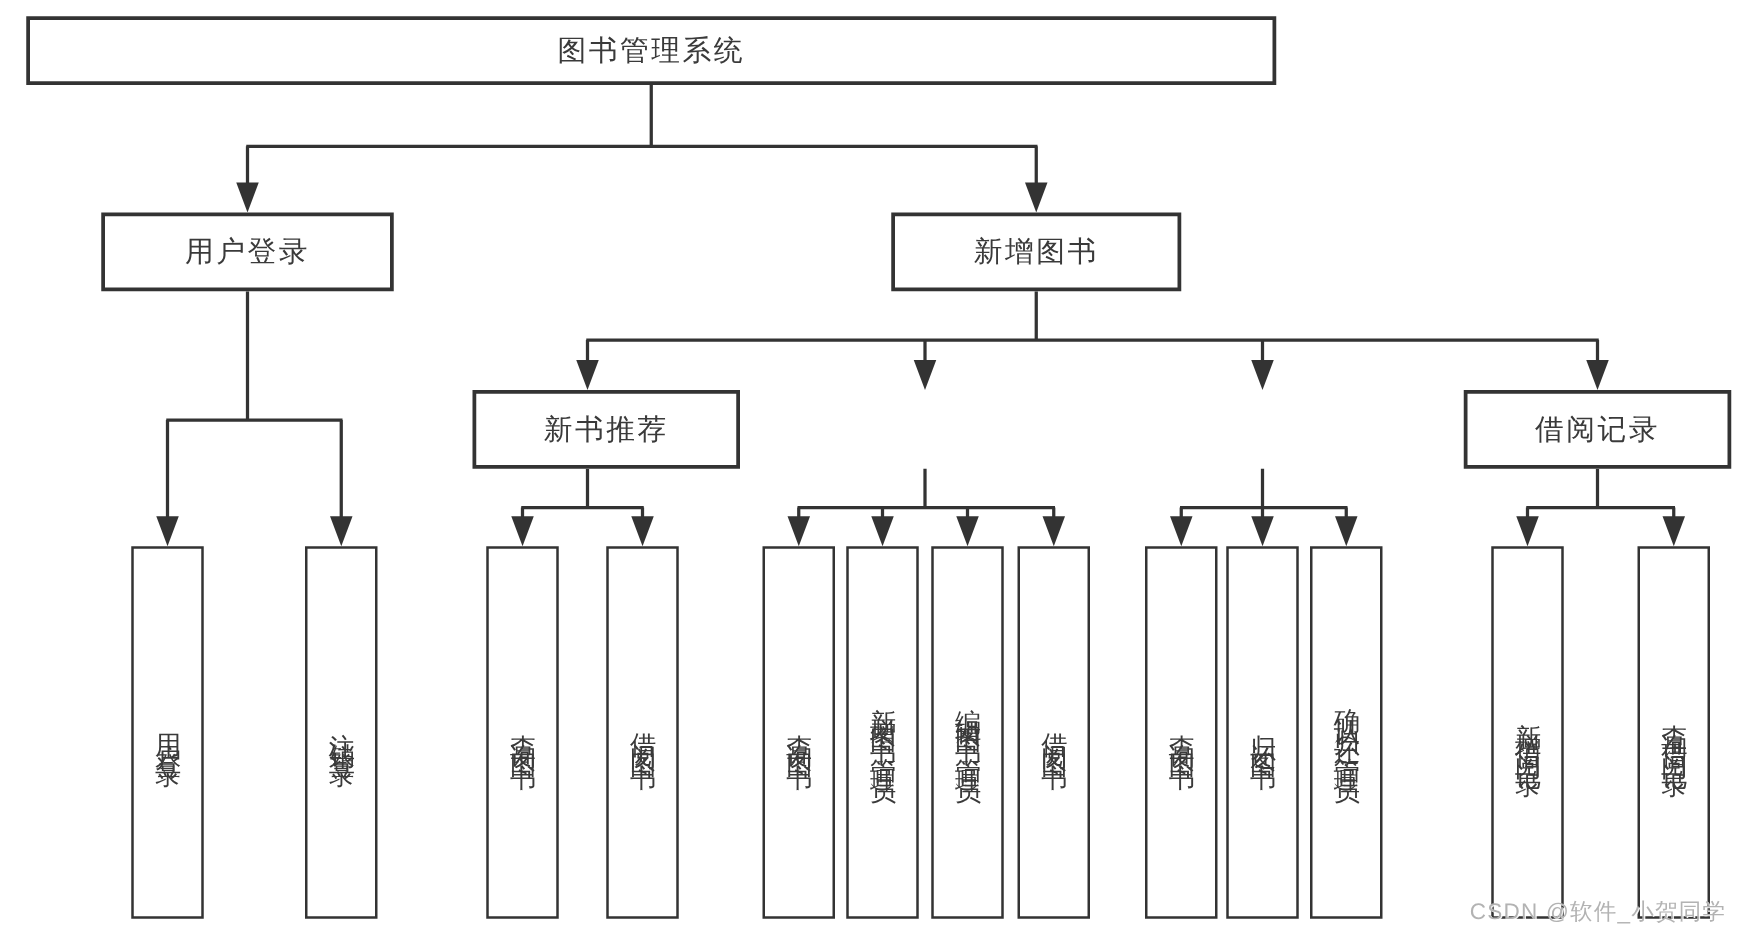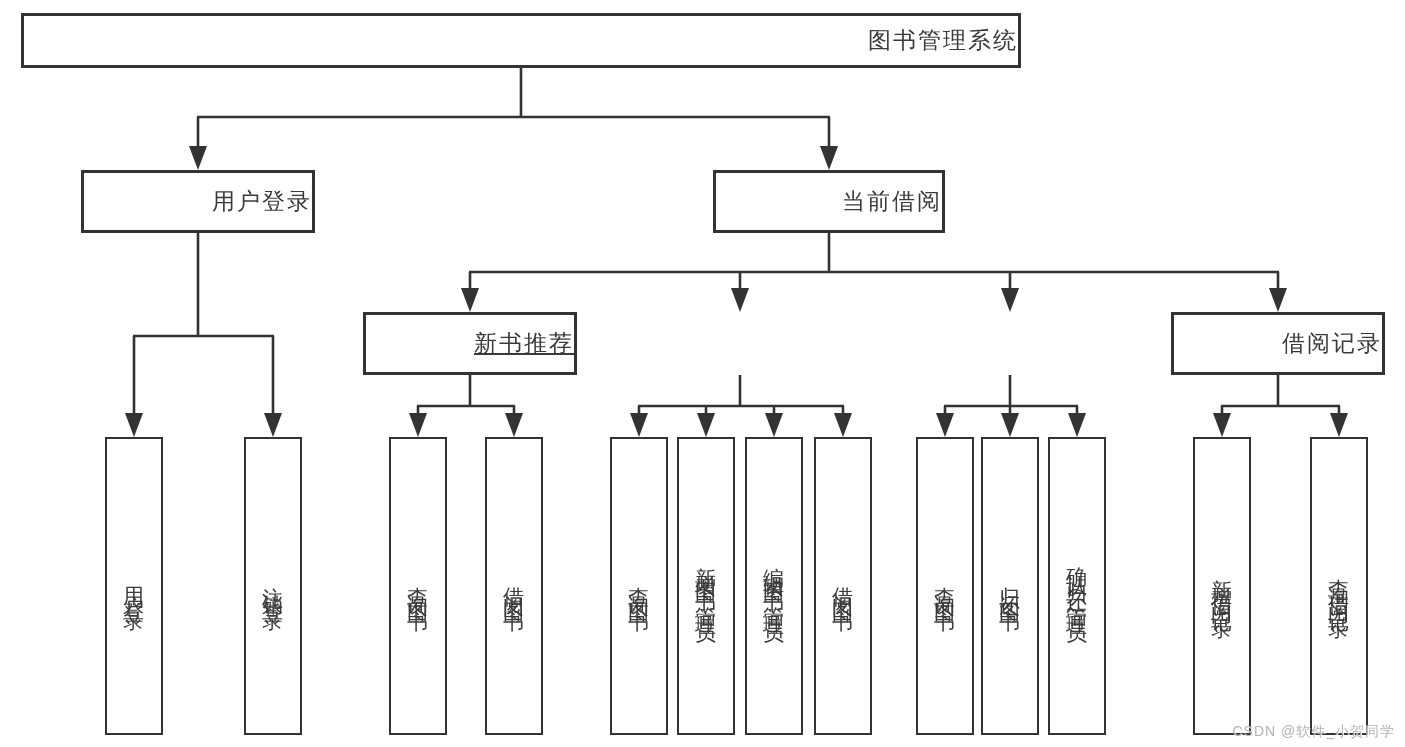--- a/index.html
+++ b/index.html
@@ -14,41 +14,41 @@
     font-family:"Liberation Sans","DejaVu Sans",sans-serif;
     width:1405px;height:747px;overflow:hidden;
   }
   .canvas{position:relative;width:1405px;height:747px;background:var(--bg);}
   svg.wires{position:absolute;left:0;top:0;width:1405px;height:747px;pointer-events:none;}
   svg.wires path{stroke:var(--line);stroke-width:2.6;fill:none;}
   svg.wires polygon{fill:var(--line);stroke:none;}
   .hnode{
     position:absolute;background:var(--bg);
     border:3px solid var(--line);
-    display:flex;align-items:center;justify-content:flex-end;
+    display:flex;align-items:center;justify-content:center;
     font-size:23px;color:var(--text);letter-spacing:2px;
     white-space:nowrap;z-index:2;
   }
   .vnode{
     position:absolute;background:var(--bg);
     border:2px solid var(--line);
     display:flex;align-items:center;justify-content:center;
     top:437px;width:58px;height:298px;z-index:2;
   }
   .vnode .vlabel{
     display:block;
     writing-mode:vertical-rl;
     text-orientation:mixed;
     font-size:21px;color:var(--text);
     letter-spacing:8px;line-height:1;
     max-height:292px;white-space:nowrap;
   }
   .watermark{
-    position:absolute;right:10px;bottom:6px;z-index:3;
-    font-size:14px;color:var(--watermark);
+    position:absolute;right:24px;bottom:6px;z-index:3;
+    font-size:18px;color:var(--watermark);
     text-shadow:1px 1px 0 rgba(255,255,255,0.9);
     letter-spacing:1px;white-space:nowrap;
   }
 </style>
 </head>
 <body>
 
 <div class="canvas">
 
   <svg class="wires" viewBox="0 0 1405 747" xmlns="http://www.w3.org/2000/svg">
@@ -95,24 +95,24 @@
   </svg>
 
   <div class="hnode" style="left:21px;top:13px;width:1000px;height:55px;">
     <span>图书管理系统</span>
   </div>
 
   <div class="hnode" style="left:81px;top:170px;width:234px;height:63px;">
     <span>用户登录</span>
   </div>
   <div class="hnode" style="left:713px;top:170px;width:232px;height:63px;">
-    <span>当前借阅</span>
+    <span>新增图书</span>
   </div>
 
-  <div class="hnode" style="left:363px;top:312px;width:214px;height:63px;text-decoration:underline;">
+  <div class="hnode" style="left:378px;top:312px;width:214px;height:63px;">
     <span>新书推荐</span>
   </div>
   <div class="hnode" style="left:1171px;top:312px;width:214px;height:63px;">
     <span>借阅记录</span>
   </div>
 
   <div class="vnode" style="left:105px;">
     <span class="vlabel">用户登录</span>
   </div>
   <div class="vnode" style="left:244px;">

